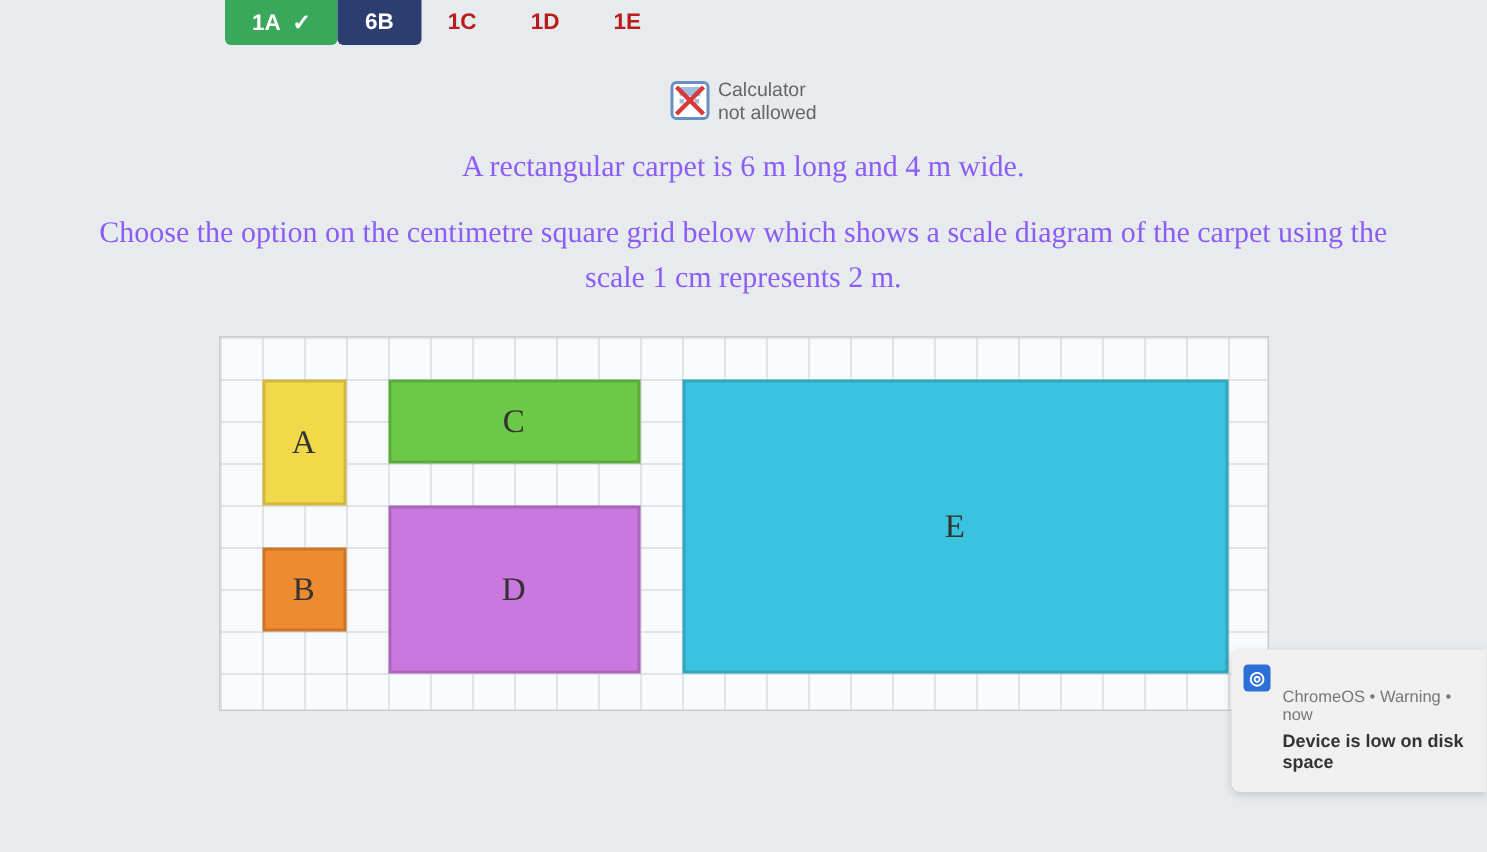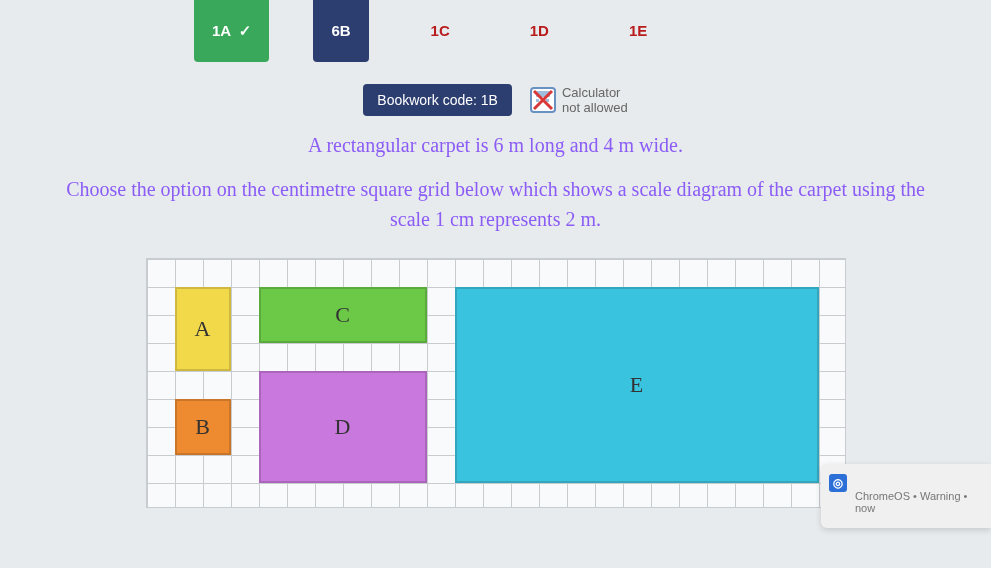--- a/index.html
+++ b/index.html
@@ -10,26 +10,25 @@
     height: 568px;
     overflow: hidden;
     color: #333;
   }
   .tabs {
     display: flex;
     gap: 0;
     padding-left: 150px;
   }
   .tab {
-    padding: 22px 18px;
+    padding: 6px 18px;
     font-size: 15px;
     font-weight: 600;
     cursor: pointer;
     border-radius: 0 0 4px 4px;
-    margin-left: 44px;
   }
   .tab-done { background: #39a85a; color: #fff; }
   .tab-active { background: #2c3d70; color: #fff; }
   .tab-other { background: transparent; color: #b91c1c; }
   .check { margin-left: 4px; }
   .info-row {
     display: flex;
     align-items: center;
     justify-content: center;
     gap: 18px;
@@ -141,21 +140,20 @@
   </div>
   <div class="tab tab-other">
     <span>1D</span>
   </div>
   <div class="tab tab-other">
     <span>1E</span>
   </div>
 </div>
 
 <div class="info-row">
-  <div class="badge">Bookwork code: 1B</div>
   <div class="calc">
     <span class="calc-icon">
       <svg width="26" height="26" viewBox="0 0 26 26">
         <rect x="6" y="4" width="14" height="6" fill="#9fbedd" rx="1"></rect>
         <rect x="6" y="12" width="3" height="3" fill="#9fbedd"></rect>
         <rect x="11" y="12" width="3" height="3" fill="#9fbedd"></rect>
         <rect x="16" y="12" width="3" height="3" fill="#9fbedd"></rect>
         <path d="M4 22 L22 4" stroke="#d93838" stroke-width="3"></path>
         <path d="M4 4 L22 22" stroke="#d93838" stroke-width="3"></path>
       </svg>
@@ -186,13 +184,14 @@
     </div>
     <div class="shape sE">
       <span>E</span>
     </div>
   </div>
 </div>
 
 <div class="notif">
   <div class="notif-icon">◎</div>
   <div class="title">ChromeOS • Warning • now</div>
+  <div class="h">Device is low on disk space</div>
 </div>
 
 </body></html>

